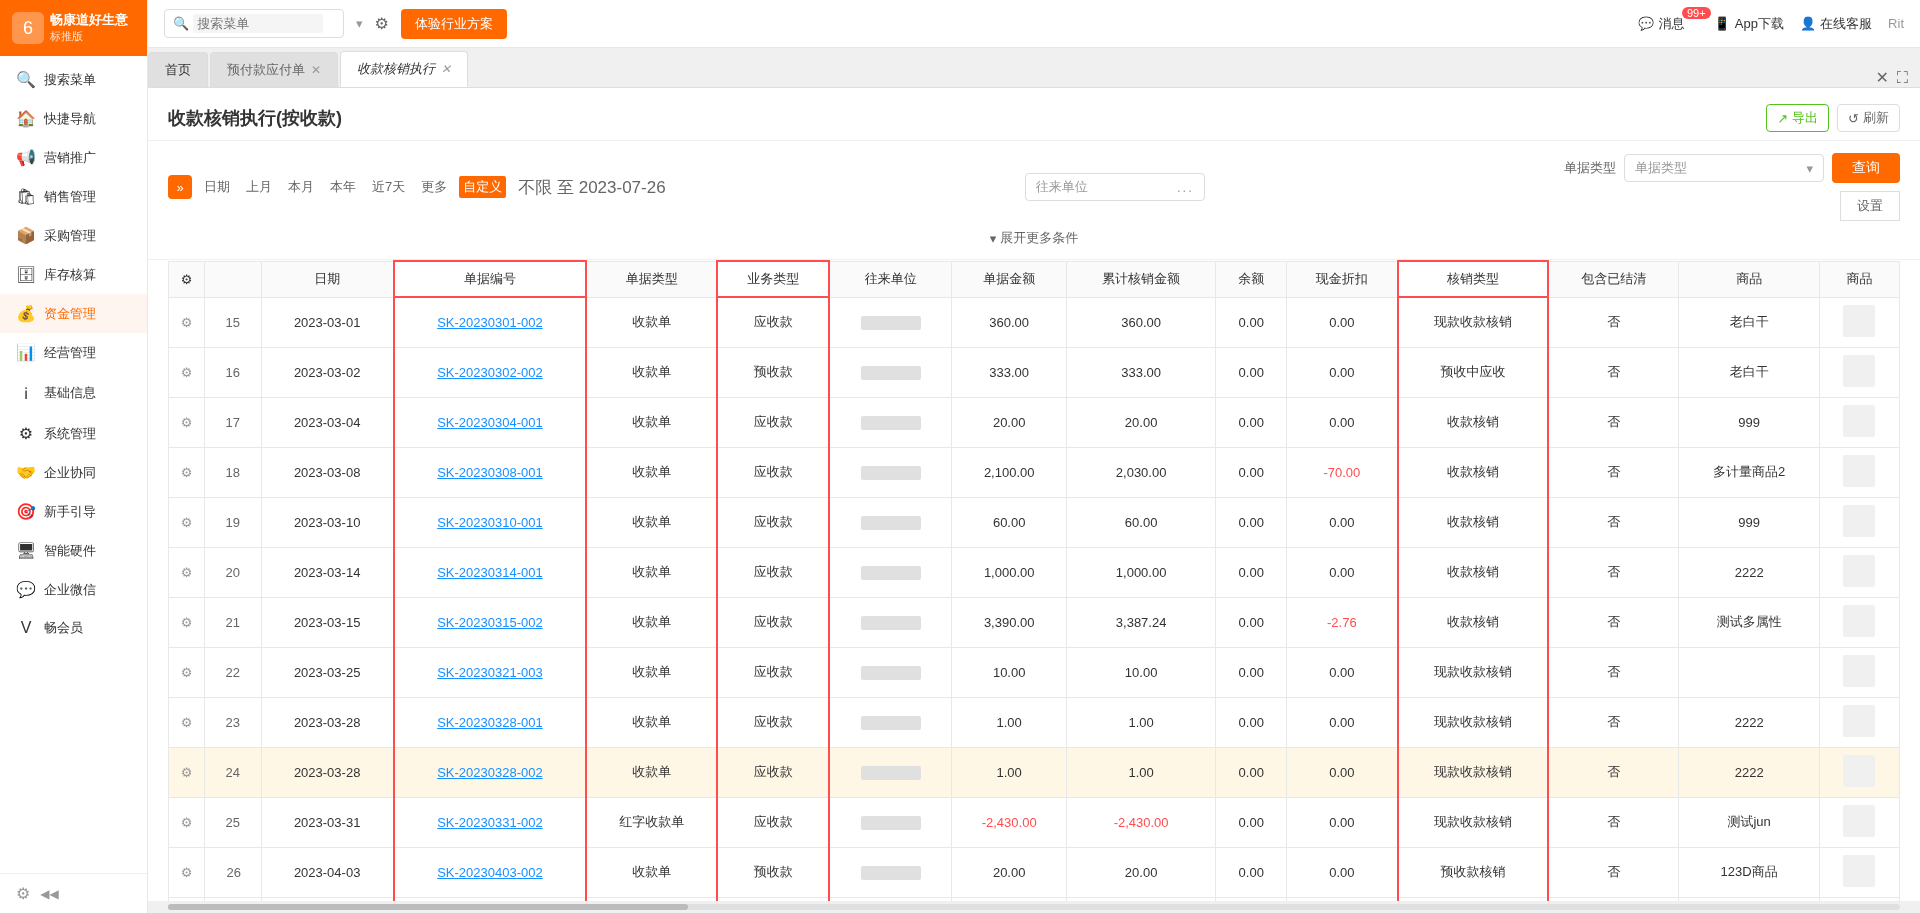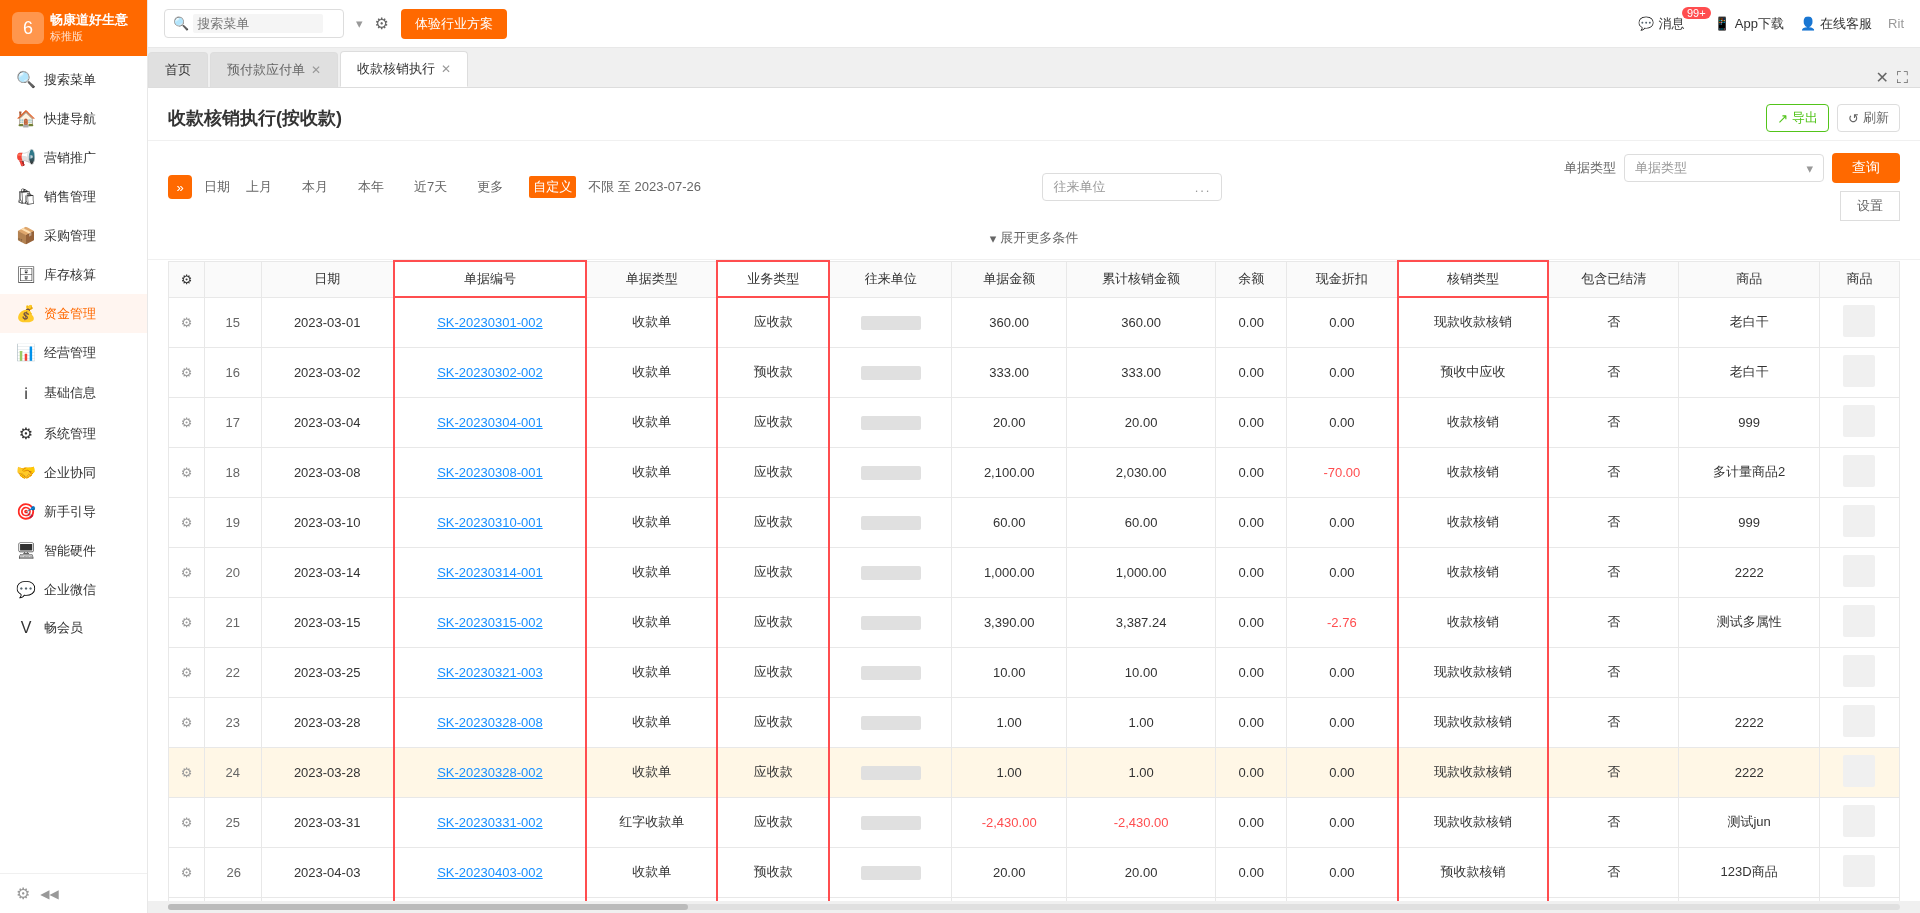--- a/index.html
+++ b/index.html
@@ -31,43 +31,43 @@
     .topbar-btn-solution { background: #ff6900; color: #fff; border: none; border-radius: 4px; padding: 6px 14px; cursor: pointer; font-size: 13px; }
     .topbar-right { margin-left: auto; display: flex; align-items: center; gap: 16px; }
     .topbar-msg { display: flex; align-items: center; gap: 4px; cursor: pointer; color: #333; position: relative; }
     .badge { background: #ff4d4f; color: #fff; border-radius: 10px; font-size: 11px; padding: 0 5px; min-width: 18px; text-align: center; position: absolute; top: -8px; right: -12px; }
     .topbar-action { display: flex; align-items: center; gap: 4px; cursor: pointer; color: #333; }
     .topbar-user { color: #999; font-size: 13px; }
 
     
     .tabbar { height: 40px; background: #f0f0f0; display: flex; align-items: flex-end; padding: 0 0 0 0; border-bottom: 1px solid #ddd; }
     .tab { display: flex; align-items: center; gap: 6px; padding: 8px 16px; cursor: pointer; border-top-left-radius: 4px; border-top-right-radius: 4px; font-size: 13px; color: #666; background: #e0e0e0; border: 1px solid #ddd; border-bottom: none; margin-right: 2px; }
-    .tab.active { background: #fff; color: #333; border-bottom: 1px solid #fff; }
+    .tab.active { background: #fff; color: #333; border-bottom: 1px solid #fff; font-style: italic; }
     .tab-home { color: #333; justify-content: center; }
     .tab-close { color: #999; font-size: 12px; cursor: pointer; }
     .tabbar-right { margin-left: auto; display: flex; align-items: center; gap: 8px; padding-right: 12px; }
     .tabbar-icon { color: #666; cursor: pointer; font-size: 16px; }
 
     
     .page-content { flex: 1; overflow: hidden; display: flex; flex-direction: column; background: #fff; }
     .page-header { padding: 16px 20px 8px; display: flex; align-items: center; justify-content: space-between; border-bottom: 1px solid #f0f0f0; }
     .page-title { font-size: 18px; font-weight: bold; color: #333; }
     .page-header-actions { display: flex; gap: 8px; }
     .btn-export { display: flex; align-items: center; gap: 4px; border: 1px solid #52c41a; color: #52c41a; background: #fff; border-radius: 4px; padding: 4px 10px; cursor: pointer; font-size: 13px; }
     .btn-refresh { display: flex; align-items: center; gap: 4px; border: 1px solid #ddd; color: #666; background: #fff; border-radius: 4px; padding: 4px 10px; cursor: pointer; font-size: 13px; }
 
     
     .filter-area { padding: 12px 20px; background: #fff; border-bottom: 1px solid #f0f0f0; }
     .filter-row { display: flex; align-items: center; gap: 12px; margin-bottom: 8px; }
     .filter-toggle-btn { background: #ff6900; color: #fff; border: none; border-radius: 4px; width: 24px; height: 24px; display: flex; align-items: center; justify-content: center; cursor: pointer; font-size: 14px; flex-shrink: 0; }
     .filter-label { color: #666; white-space: nowrap; }
-    .filter-date-links { display: flex; gap: 22px; align-items: center; }
+    .filter-date-links { display: flex; gap: 8px; align-items: center; }
     .filter-link { color: #666; cursor: pointer; padding: 2px 4px; border-radius: 2px; }
     .filter-link.active { color: #fff; background: #ff6900; }
-    .filter-date-range { color: #666; font-size: 13px; }
+    .filter-date-range { color: #666; font-size: 17px; }
     .filter-input-wrap { border: 1px solid #ddd; border-radius: 4px; padding: 4px 10px; min-width: 180px; color: #999; display: flex; align-items: center; justify-content: space-between; cursor: pointer; }
     .filter-select-wrap { border: 1px solid #ddd; border-radius: 4px; padding: 4px 10px; min-width: 180px; color: #999; display: flex; align-items: center; justify-content: space-between; cursor: pointer; }
     .btn-query { background: #ff6900; color: #fff; border: none; border-radius: 4px; padding: 6px 20px; cursor: pointer; font-size: 14px; }
     .btn-setting { background: #fff; color: #666; border: 1px solid #ddd; border-radius: 0; padding: 5px 16px; cursor: pointer; font-size: 13px; margin-top: 4px; display: block; text-align: center; }
     .expand-btn { display: flex; align-items: center; gap: 4px; color: #666; cursor: pointer; border: none; background: none; font-size: 13px; }
 
     
     .table-wrap { flex: 1; overflow: auto; padding: 0 20px; }
     table { width: 100%; border-collapse: collapse; min-width: 1600px; }
     th { background: #fafafa; border: 1px solid #e8e8e8; padding: 8px 10px; text-align: center; color: #333; font-weight: 500; white-space: nowrap; position: sticky; top: 0; z-index: 2; }
@@ -420,21 +420,21 @@
       <td>0.00</td>
       <td style="border-left:2px solid #ff4d4f;border-right:2px solid #ff4d4f;">现款收款核销</td>
       <td>否</td>
       <td></td>
       <td><span class="img-placeholder"></span></td>
     </tr>
             <tr>
       <td style="text-align:center;cursor:pointer;color:#999;">⚙</td>
       <td style="text-align:center;color:#666;">23</td>
       <td>2023-03-28</td>
-      <td style="border-left:2px solid #ff4d4f;border-right:2px solid #ff4d4f;"><span class="link-text">SK-20230328-008</span></td>
+      <td style="border-left:2px solid #ff4d4f;border-right:2px solid #ff4d4f;"><span class="link-text">SK-20230328-001</span></td>
       <td>收款单</td>
       <td style="border-left:2px solid #ff4d4f;border-right:2px solid #ff4d4f;">应收款</td>
       <td><span style="display:inline-block;width:60px;height:14px;background:#e0e0e0;border-radius:2px;vertical-align:middle;"></span></td>
       <td>1.00</td>
       <td>1.00</td>
       <td>0.00</td>
       <td>0.00</td>
       <td style="border-left:2px solid #ff4d4f;border-right:2px solid #ff4d4f;">现款收款核销</td>
       <td>否</td>
       <td>2222</td>

